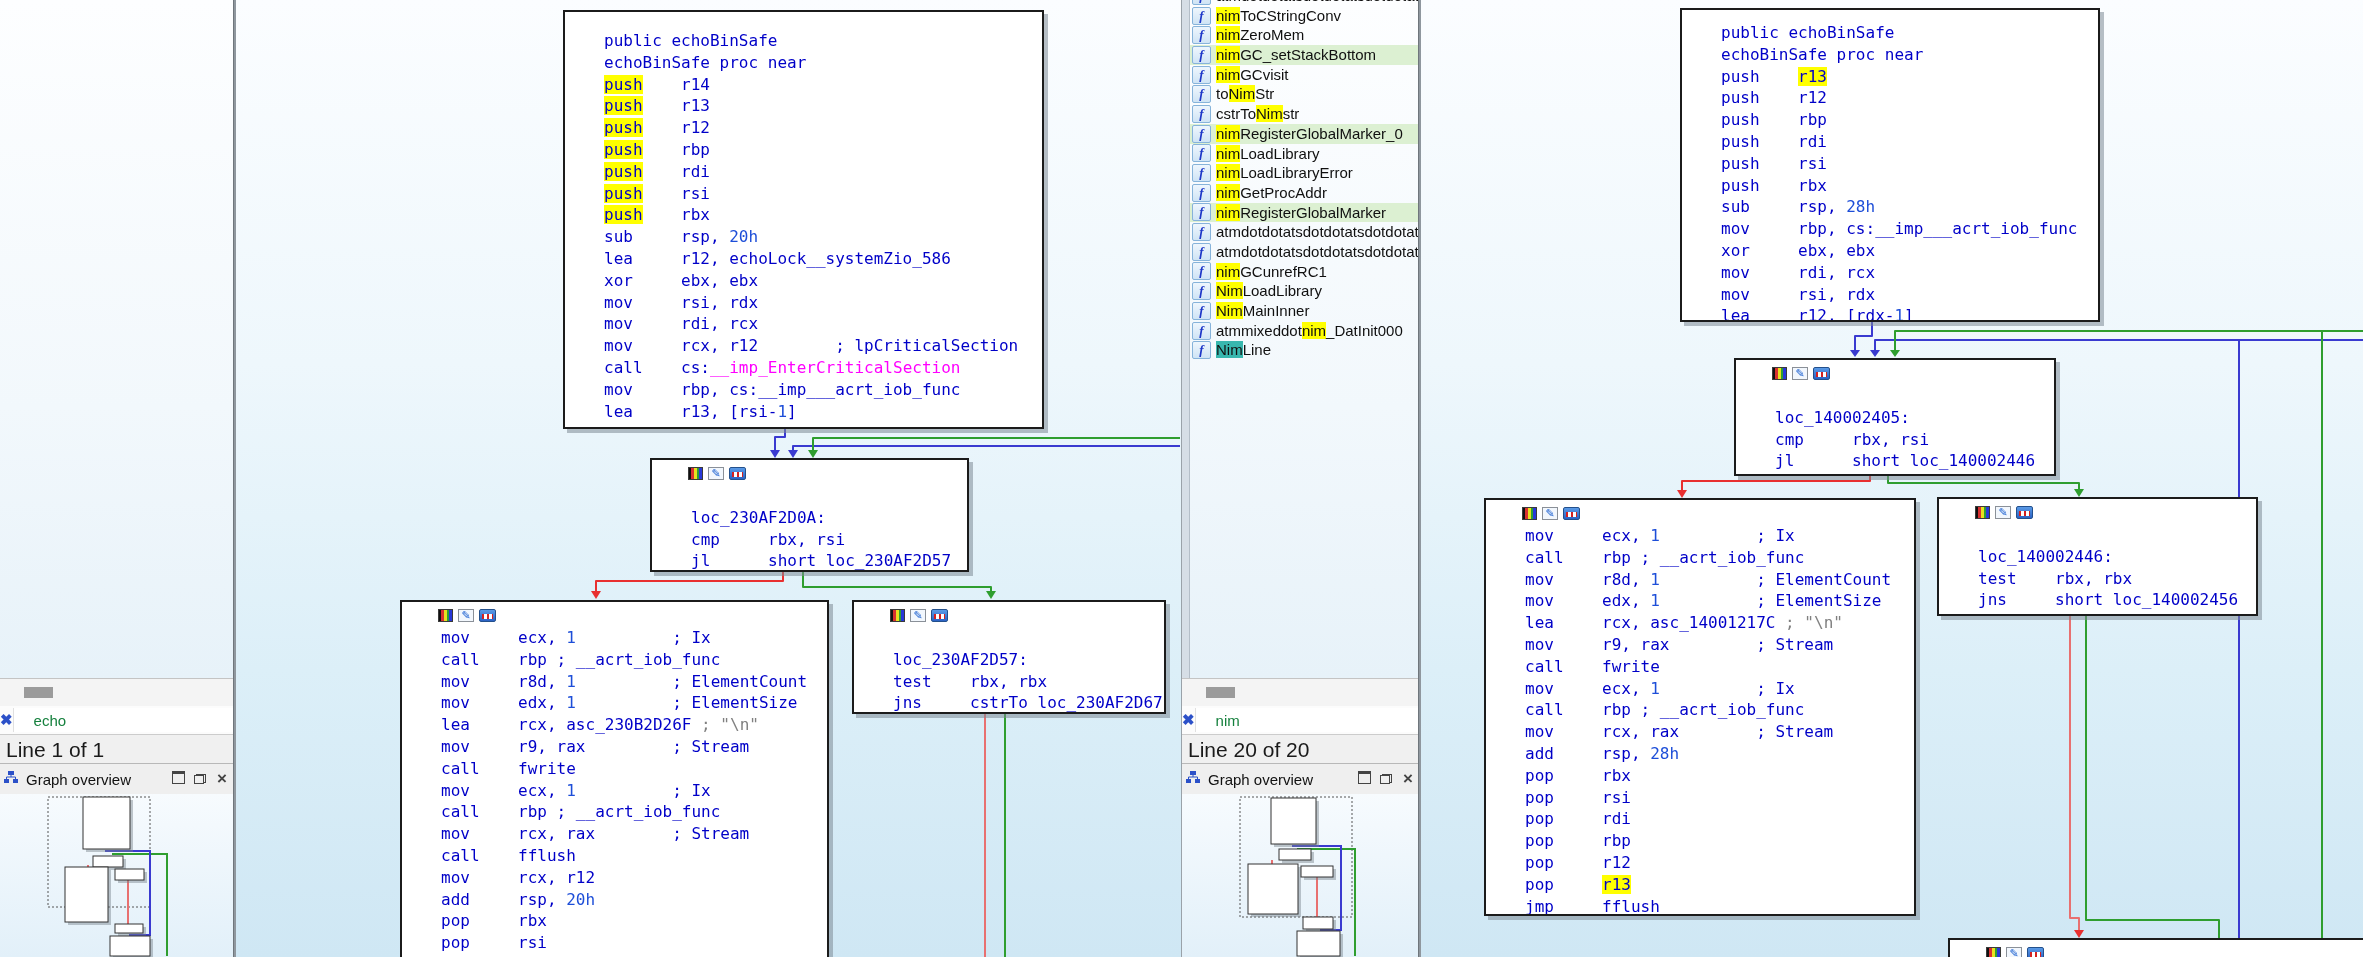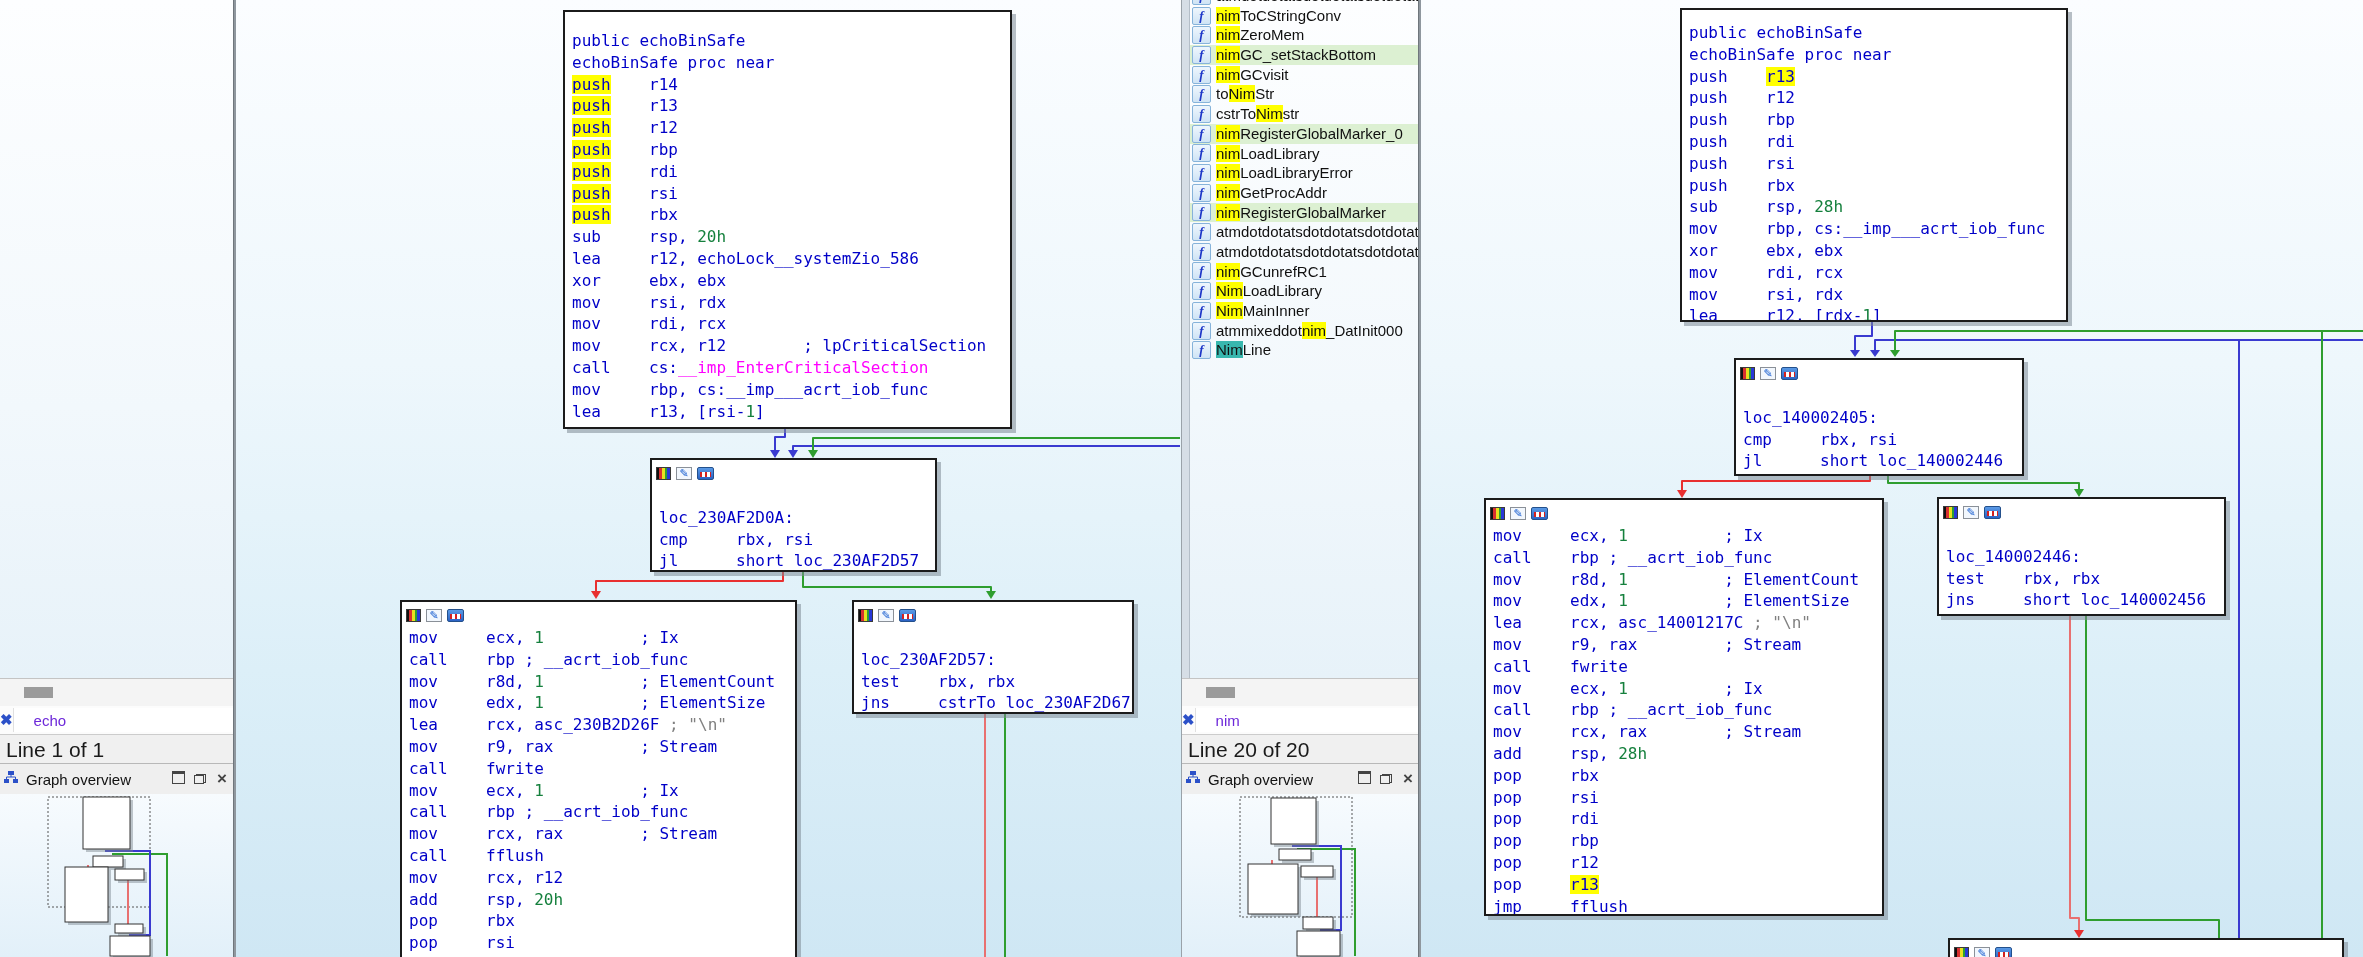--- a/index.html
+++ b/index.html
@@ -17,35 +17,35 @@
 
   .graph-bg{background:linear-gradient(180deg,#fbfdff 0%,#eef7fc 38%,#dceff8 70%,#cfe7f4 100%);}
   .list-bg{background:linear-gradient(180deg,#fdfeff 0%,#f2f8fc 60%,#e7f2f9 100%);}
 
   
   svg.edges{position:absolute;left:0;top:0;z-index:1;}
   svg.edges polyline{fill:none;stroke-width:2;stroke-linejoin:round;}
 
   
   .block{position:absolute;z-index:2;background:#fff;border:2px solid #1b1b1b;
-         box-shadow:4px 4px 0 rgba(125,138,150,.55);overflow:hidden;}
+         box-shadow:4px 4px 0 rgba(125,138,150,.55);overflow:hidden;padding-left:32px;}
   .bhdr{height:20px;display:flex;align-items:center;gap:5px;padding:3px 3px 0 4px;}
   .ic{display:inline-block;box-sizing:border-box;}
   .ic-pal{width:15px;height:13px;border:1px solid #3a3a3a;
           background:linear-gradient(90deg,#101010 0 18%,#d83030 18% 38%,#e8e020 38% 58%,#30a030 58% 78%,#2838d8 78% 100%);}
   .ic-pen{width:16px;height:13px;border:1px solid #8a9098;background:#f2f7fd;
           color:#1a5fd0;font-size:11px;line-height:11px;text-align:center;}
   .ic-brk{width:17px;height:13px;border:1px solid #23508c;border-radius:2px;
           background:linear-gradient(180deg,#5a9ae6 0%,#2b62c4 100%);position:relative;}
   .ic-brk::after{content:"";position:absolute;left:2px;right:2px;top:4px;height:5px;background:#fff;
           background-image:repeating-linear-gradient(90deg,#d42020 0 2px,transparent 2px 5px);}
   .code{margin:0;padding:2px 7px;font-family:"DejaVu Sans Mono","Liberation Mono",monospace;
         font-size:16px;color:#0000c8;}
   .cl{white-space:pre;height:21.8px;line-height:21.8px;}
-  .s-g{color:#15803d;}
+  .s-g{color:#1d4ed8;}
   .s-m{color:#ff00ff;}
   .s-q{color:#808080;}
   .s-hl{background:#ffff00;}
 
   
   .list-area{position:absolute;left:0;right:0;top:0;height:678px;overflow:hidden;}
   .vscroll-strip{position:absolute;left:0;top:0;bottom:0;width:7px;background:#d6dee6;border-right:1px solid #b4bec8;}
   .frows{position:absolute;left:8px;right:0;top:0;}
   .frow{display:flex;align-items:center;height:19.7px;line-height:19.7px;font-size:15px;color:#101010;background:transparent;}
   .frow.lib{background:#dcf0d2;}
@@ -57,21 +57,21 @@
   .match{background:#ffff00;}
   .match-cur{background:#38b7ae;}
 
   
   .hscroll-row{position:absolute;left:0;right:0;top:678px;height:27px;background:#f4f4f4;
                border-top:1px solid #c4c4c4;border-bottom:1px solid #c4c4c4;}
   .hthumb{position:absolute;left:24px;top:8px;width:29px;height:11px;background:#9b9b9b;}
   .filter-row{position:absolute;left:0;right:0;top:706px;height:28px;background:#fcfcfc;
               display:flex;align-items:center;}
   .clear-x{width:26px;text-align:center;color:#2b50c8;font-weight:bold;font-size:15px;}
-  .filter-input{flex:1;border:none;outline:none;background:#fff;font-size:15px;color:#6d28d9;
+  .filter-input{flex:1;border:none;outline:none;background:#fff;font-size:15px;color:#15803d;
                 font-family:"Liberation Sans",sans-serif;padding:0 20px;height:24px;border-left:1px solid #e0e0e0;}
   .status-row{position:absolute;left:0;right:0;top:734px;height:29px;background:#f0f0f0;
               border-top:1px solid #cccccc;font-size:21px;color:#1a1a1a;line-height:29px;padding-left:6px;}
   .ov-titlebar{position:absolute;left:0;right:0;top:763px;height:30px;background:#efefef;
                border-top:1px solid #b8b8b8;border-bottom:1px solid #d8d8d8;
                display:flex;align-items:center;font-size:15px;color:#111;}
   .ov-title{flex:1;padding-left:4px;}
   .winbtn{width:22px;text-align:center;color:#444;font-size:14px;cursor:default;}
   .btn-box{display:inline-block;width:11px;height:9px;border:1px solid #444;border-top:3px solid #444;}
   .btn-float{display:inline-block;position:relative;width:12px;height:10px;}

